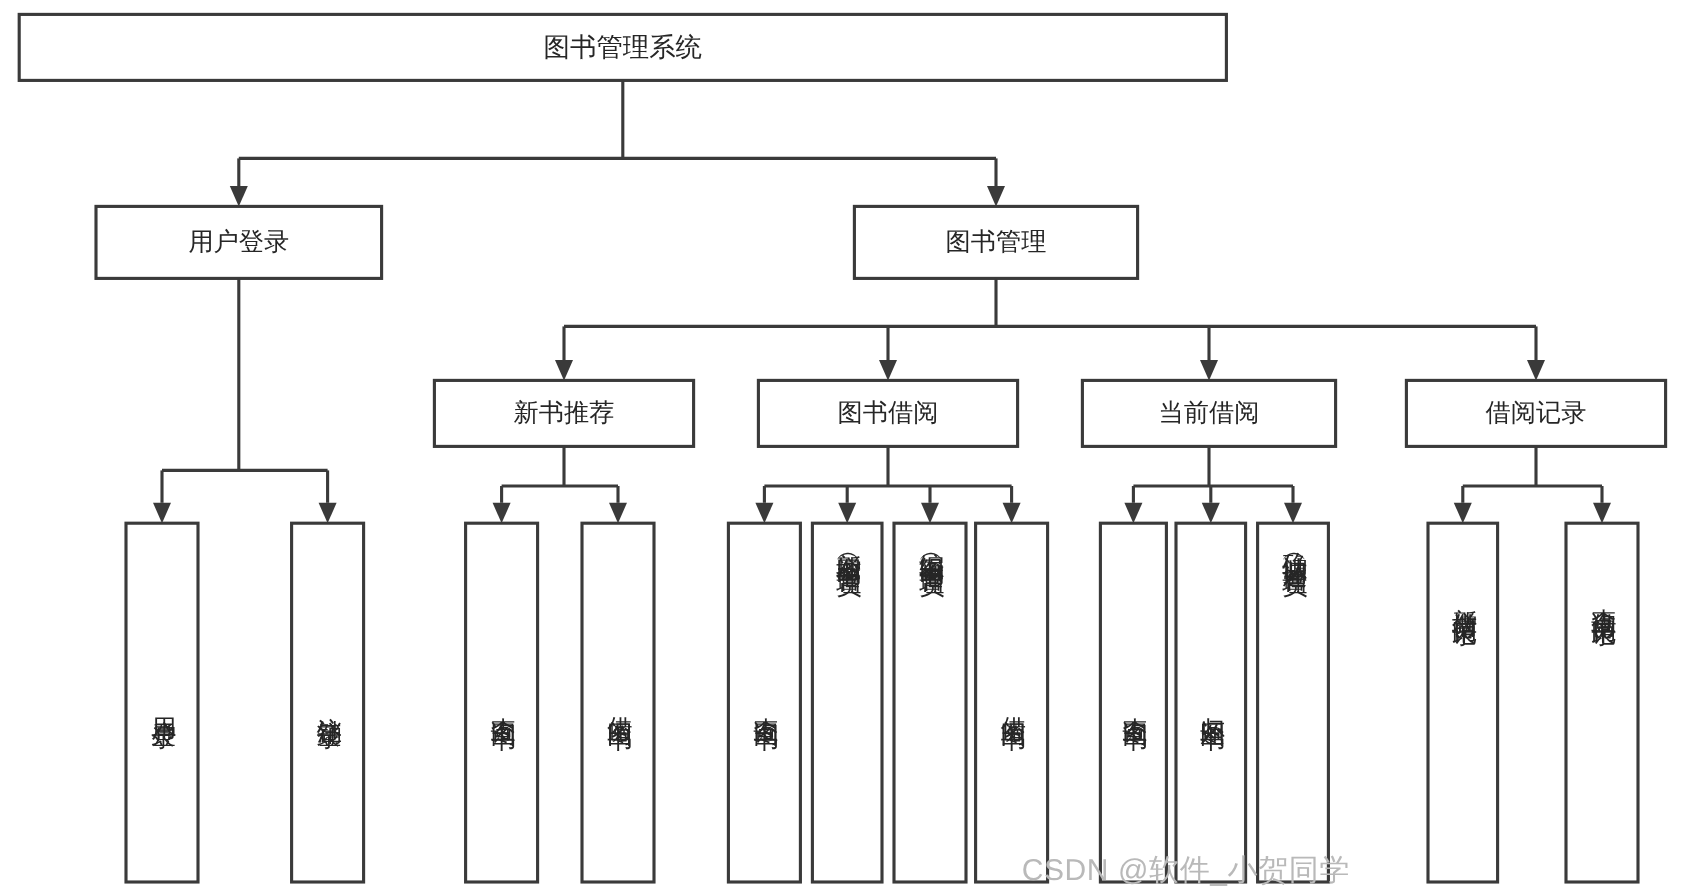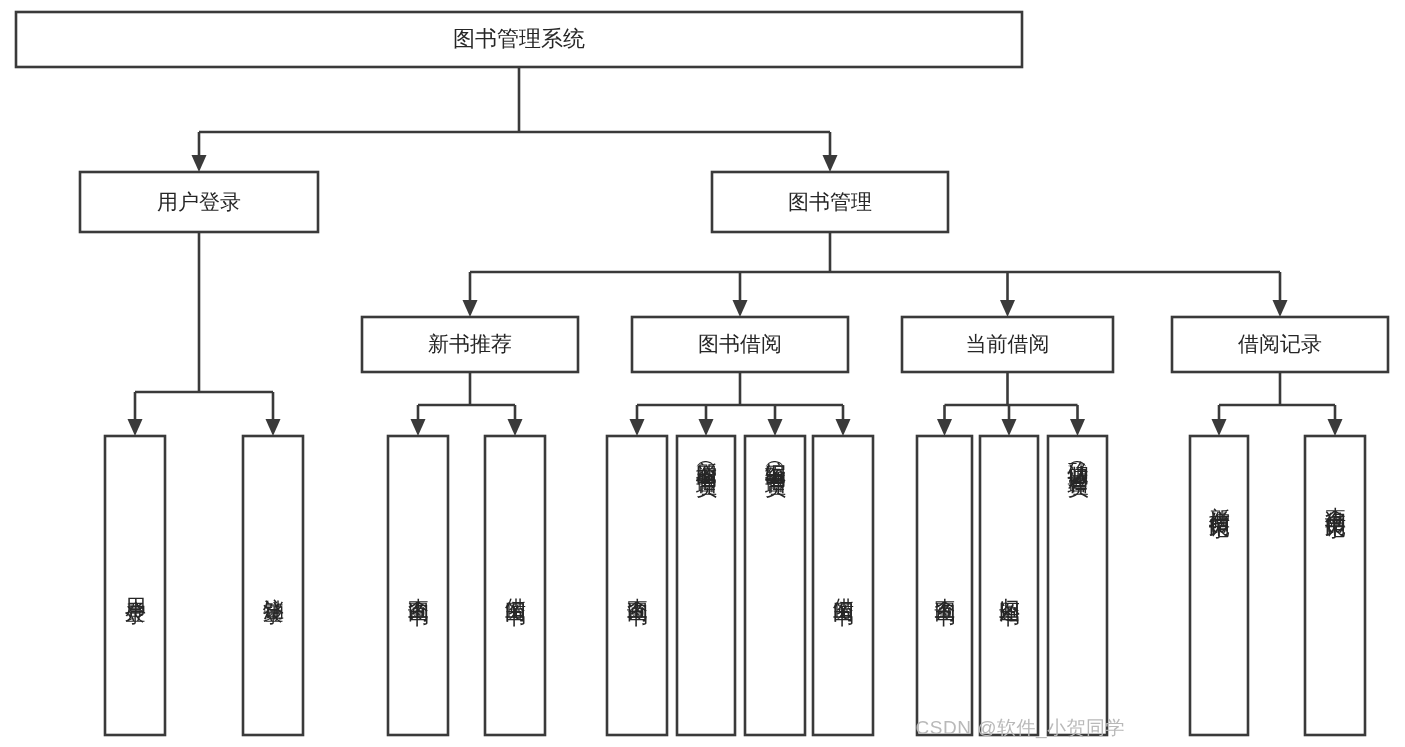--- a/index.html
+++ b/index.html
@@ -68,21 +68,21 @@
     color: #262626;
     letter-spacing: 2.5px;
     white-space: nowrap;
     text-align: left;
   }
   #watermark {
     position: absolute;
     right: 8px;
     bottom: 6px;
     font-family: "Liberation Sans", "DejaVu Sans", sans-serif;
-    font-size: 19px;
+    font-size: 25px;
     color: #b9b9b9;
     letter-spacing: 0.5px;
     white-space: nowrap;
     pointer-events: none;
     padding-left: 12px;
   }
 </style>
 </head>
 <body>
 

